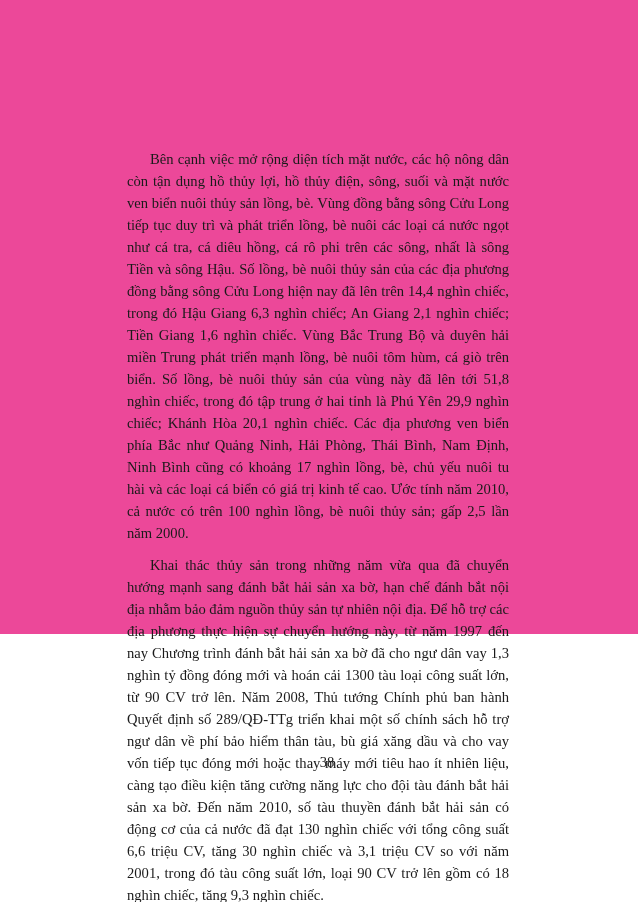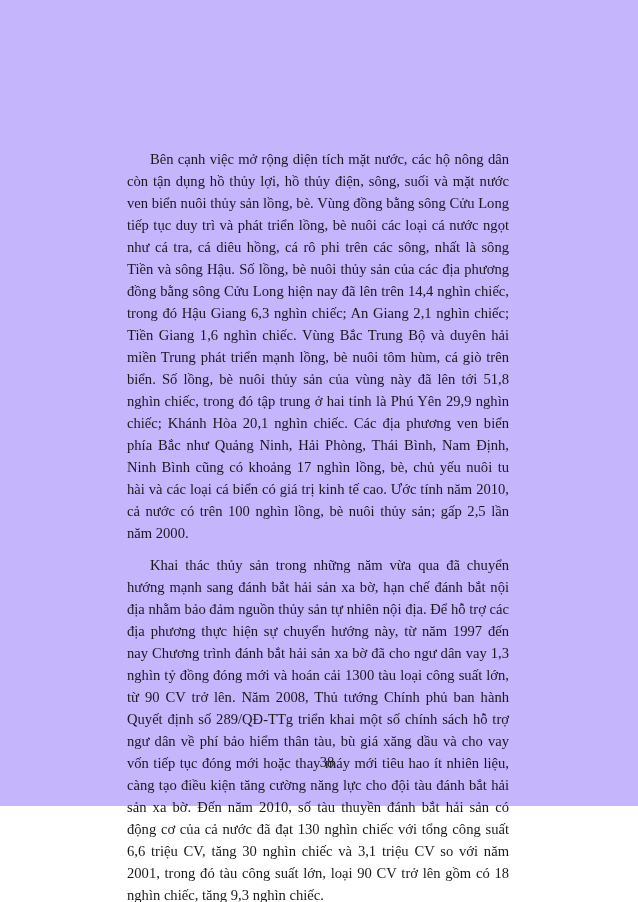--- a/index.html
+++ b/index.html
@@ -11,22 +11,22 @@
     width: 638px;
     height: 902px;
     position: relative;
     overflow: hidden;
   }
   .page {
     position: absolute;
     left: 0;
     top: 0;
     width: 638px;
-    height: 806px;
-    background: #c4b5fd;
+    height: 634px;
+    background: #ec4899;
   }
   .content {
     position: absolute;
     left: 127px;
     top: 148px;
     width: 382px;
     font-family: "Liberation Serif", "DejaVu Serif", serif;
     font-size: 14.6px;
     line-height: 22px;
     color: #1a1a1a;

